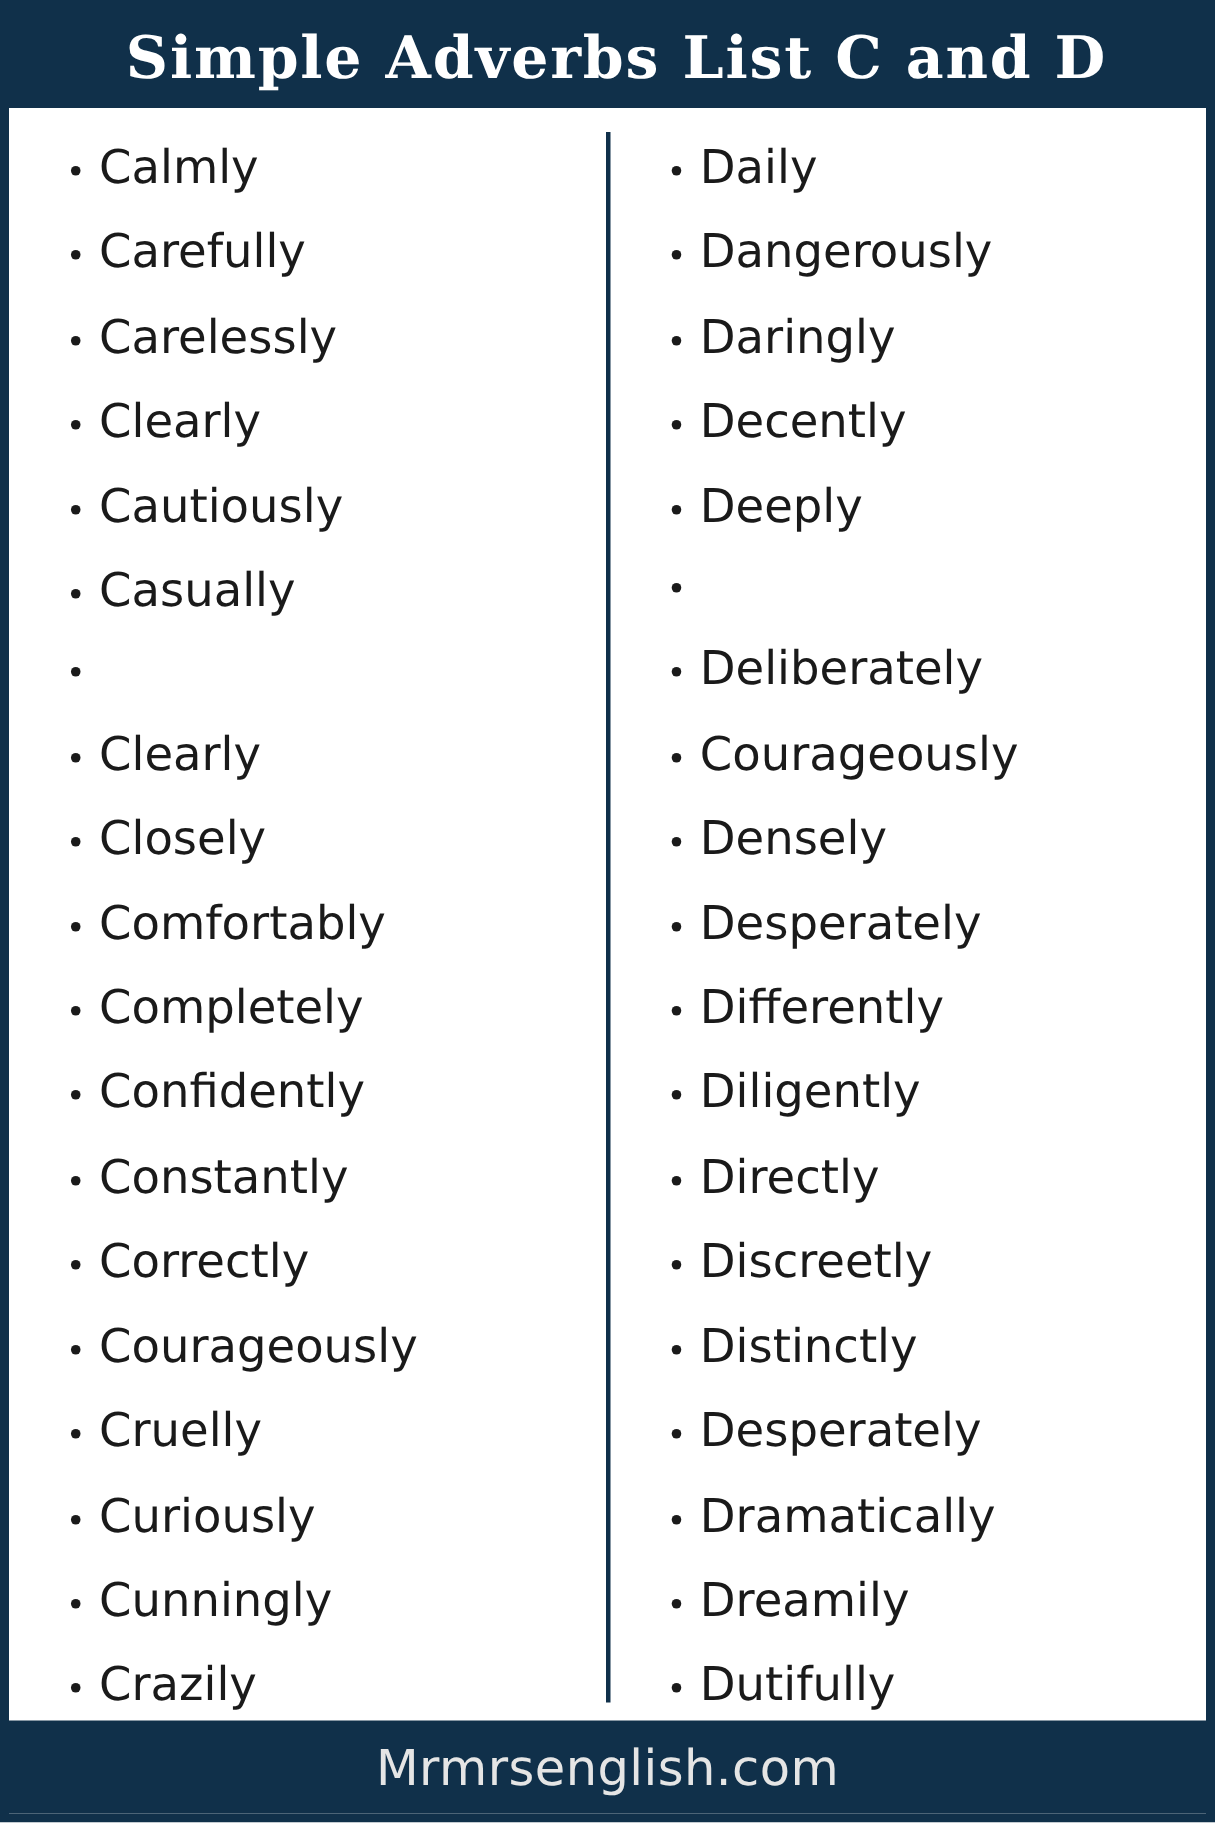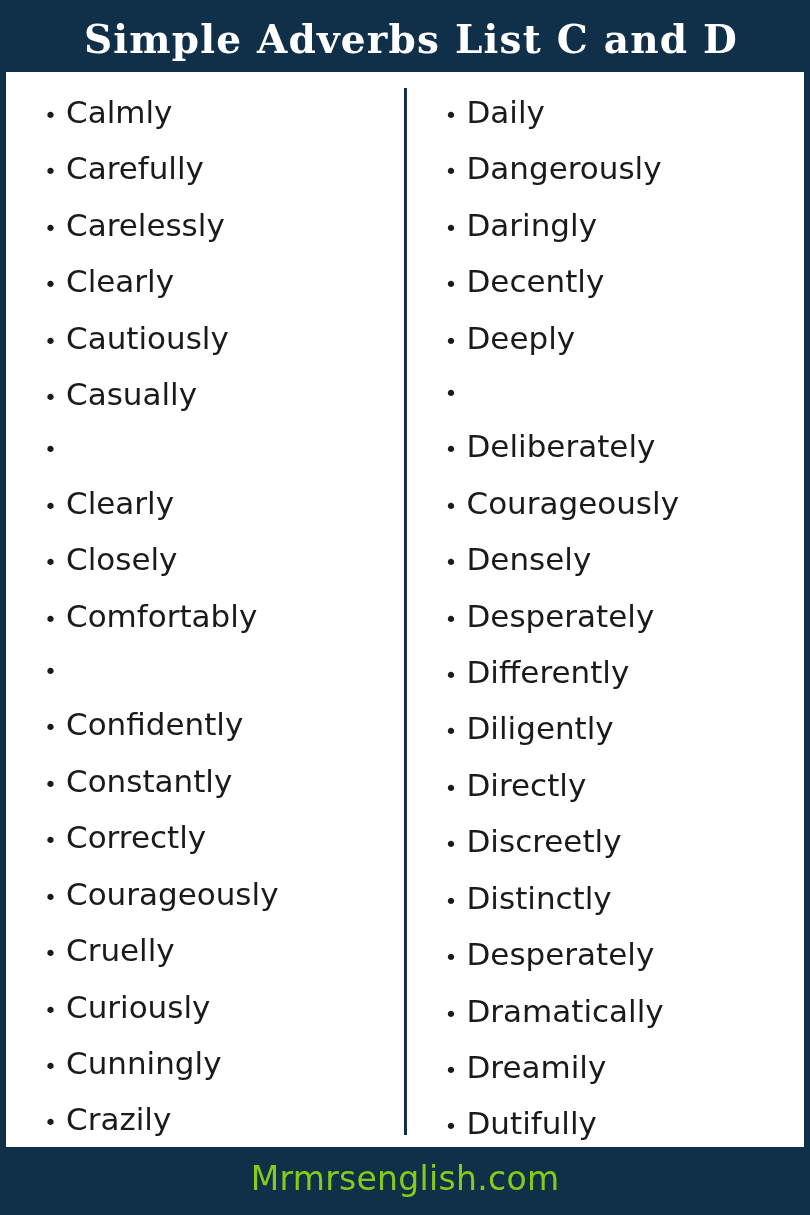--- a/index.html
+++ b/index.html
@@ -86,21 +86,21 @@
     background: #10304a;
     color: #ffffff;
     height: 62px;
     min-height: 62px;
     display: flex;
     align-items: center;
     justify-content: center;
   }
   .footer-text {
     font-size: 33px;
-    color: #84cc16;
+    color: #e5e5e5;
     font-family: "DejaVu Sans", sans-serif;
     letter-spacing: 0.3px;
   }
 </style>
 </head>
 <body>
 
 <div class="poster">
 
   <div class="header">
@@ -145,20 +145,21 @@
         <li>
             <span class="bullet">•</span>
             <span class="word">Closely</span>
           </li>
         <li>
             <span class="bullet">•</span>
             <span class="word">Comfortably</span>
           </li>
         <li>
             <span class="bullet">•</span>
+            <span class="word">Completely</span>
           </li>
         <li>
             <span class="bullet">•</span>
             <span class="word">Confidently</span>
           </li>
         <li>
             <span class="bullet">•</span>
             <span class="word">Constantly</span>
           </li>
         <li>

